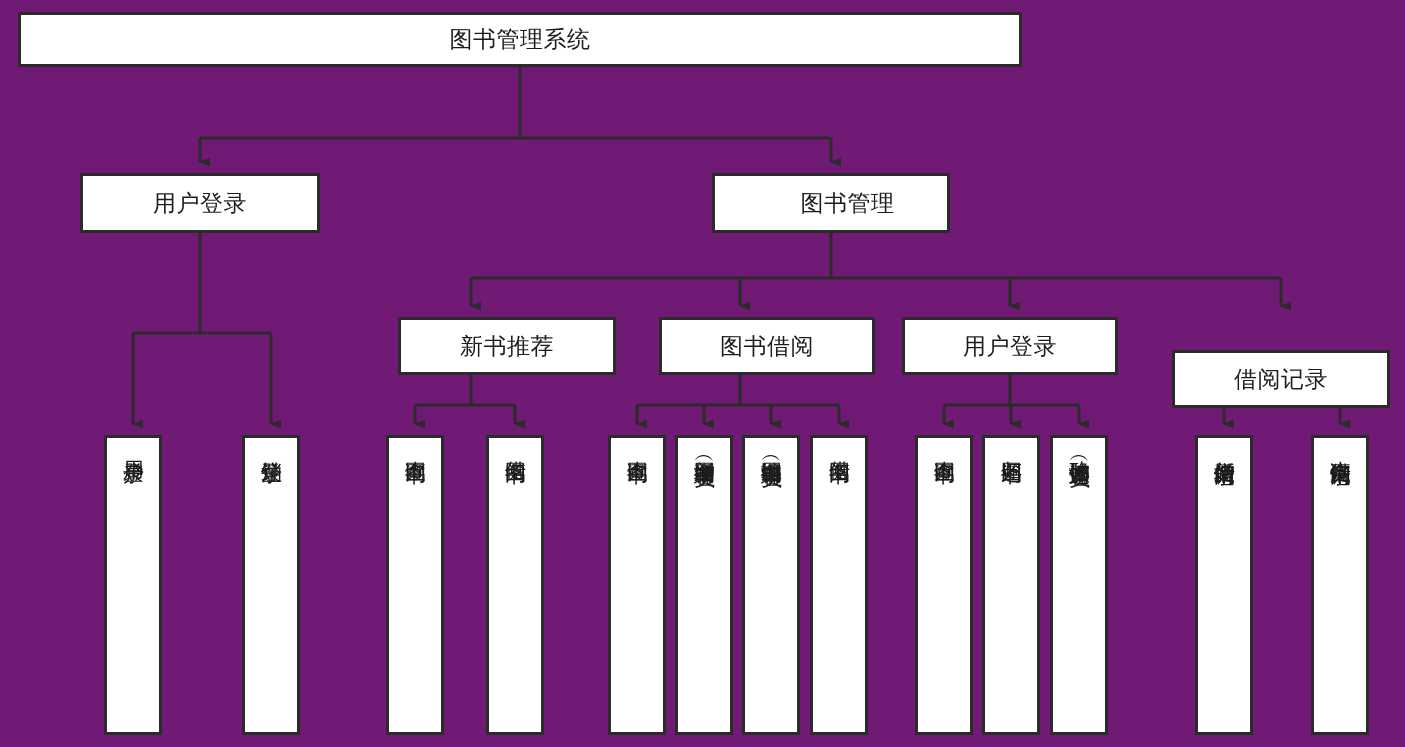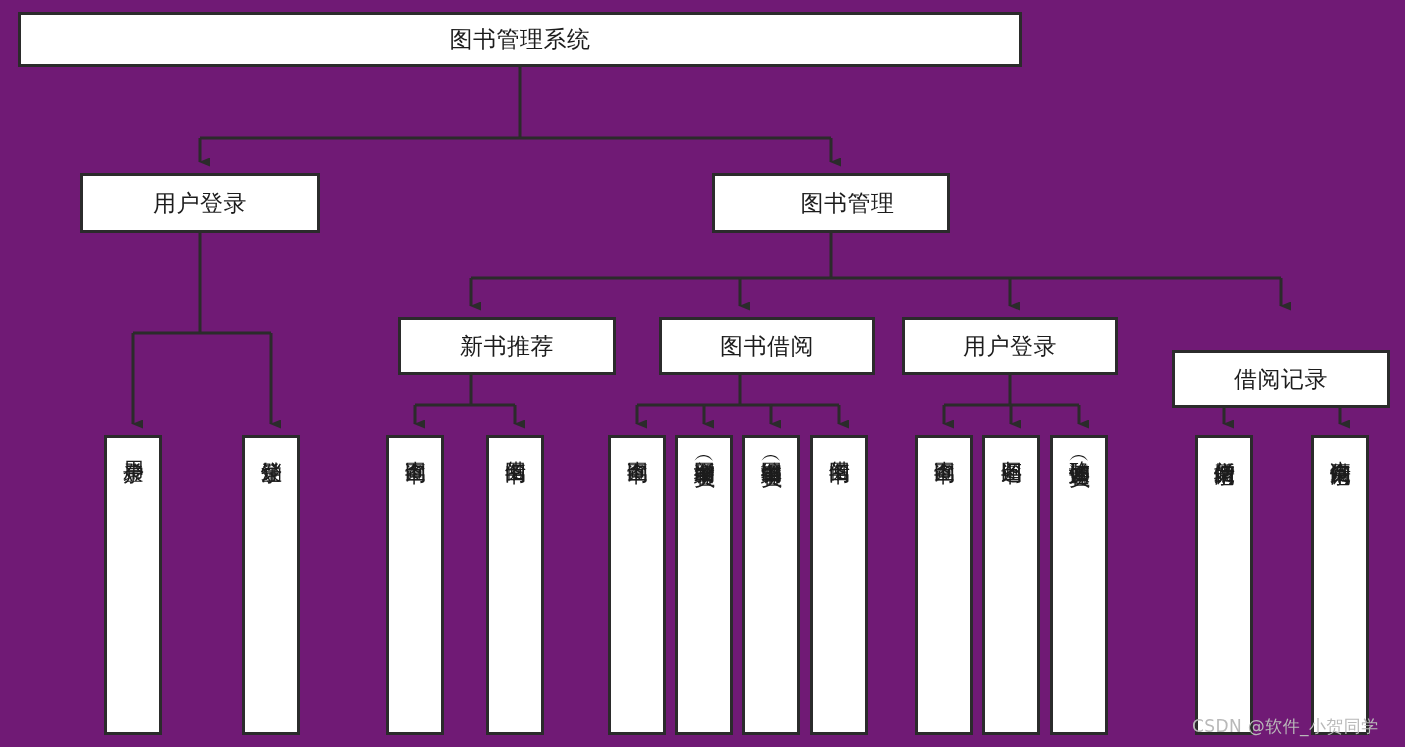--- a/index.html
+++ b/index.html
@@ -173,15 +173,14 @@
         <span class="label">确认归还（管理员）</span>
       </div>
       <div class="node vertical leaf" style="left: 1195px; top: 435px; width: 58px; height: 300px;">
         <span class="label">新增借阅记录</span>
       </div>
       <div class="node vertical leaf" style="left: 1311px; top: 435px; width: 58px; height: 300px;">
         <span class="label">查询借阅记录</span>
       </div>
     </div>
 
-  <div class="watermark" style="left: 1192px; top: 715px;">CSDN @软件_小贺同学</div>
 
 </div>
 
 </body></html>

